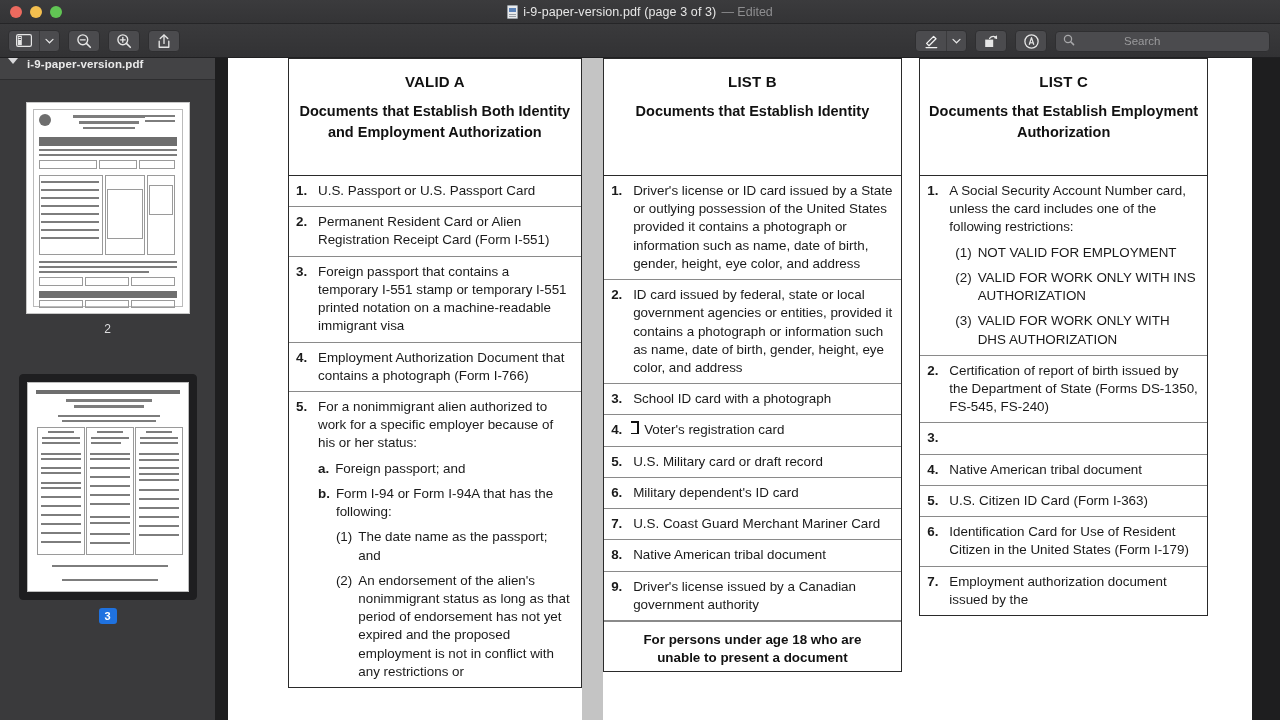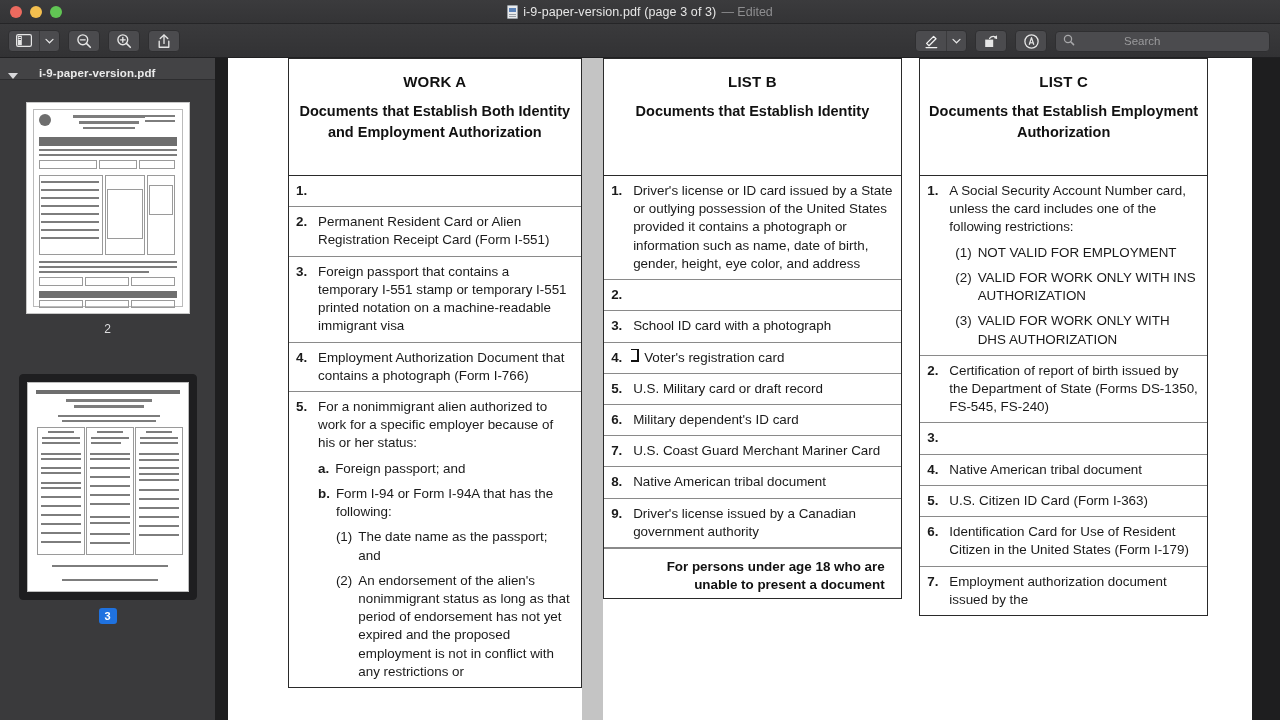--- a/index.html
+++ b/index.html
@@ -78,21 +78,21 @@
   }
   .search-ph { font-size:11.5px; color:#9b9b9d;margin-left:43px; }
 
   
   .sidebar {
     position:absolute; top:58px; left:0; width:215px; height:662px;
     background:#3a3a3c;
   }
   .sb-header {
     height:22px; background:#434345; border-bottom:1px solid #2d2d2f;
-    display:flex; align-items:flex-end; gap:21px; padding-left:8px;
+    display:flex; align-items:flex-start; gap:9px; padding-left:8px;
   }
   .sb-header .tri {
     width:0;height:0;border-left:5px solid transparent;border-right:5px solid transparent;
     border-top:6px solid #d9d9db;
   }
   .sb-title { font-size:11.5px; color:#eaeaea; font-weight:700; letter-spacing:.1px; }
 
   .sb-scroll { position:absolute; top:22px; left:0; right:0; bottom:0; background:#3a3a3c; }
 
   .thumb-wrap { display:flex; flex-direction:column; align-items:center; }
@@ -160,21 +160,21 @@
   .num { font-weight:700; min-width:15px; text-align:left; flex:none; }
   .txt { flex:1; }
 
   .sub { margin-top:7px; display:flex; gap:6px; }
   .sub .sn { font-weight:700; flex:none; }
   .sub2 { margin-top:7px; margin-left:19px; display:flex; gap:6px; }
   .sub2 .sn2 { flex:none; }
 
   .cap-note {
     padding:9px 16px 4px; font-size:13.4px; font-weight:700; color:#111;
-    text-align:right; line-height:1.34; border-top:1px solid #8a8a8a;
+    text-align:center; line-height:1.34; border-top:1px solid #8a8a8a;
   }
 
   .ibeam {
     display:inline-block; width:2px; height:13px; position:relative;
     vertical-align:-2px; margin:0 1px;
   }
   .ibeam:before, .ibeam:after{
     content:""; position:absolute; left:-3px; width:8px; height:1.5px; background:#111;
   }
   .ibeam:before{ top:0; } .ibeam:after{ bottom:0; }
@@ -413,26 +413,27 @@
 
     </div>
   </div>
 
   <div class="viewer">
     <div class="page">
       <div class="tbl">
 
         <div class="col col-a">
           <div class="hdr">
-            <div class="hdr-title">WORK A</div>
+            <div class="hdr-title">VALID A</div>
             <div class="hdr-sub">Documents that Establish Both Identity and Employment Authorization</div>
           </div>
           <div class="items">
             <div class="item">
               <span class="num">1.</span>
+              <span class="txt">U.S. Passport or U.S. Passport Card</span>
             </div>
             <div class="item">
               <span class="num">2.</span>
               <span class="txt">Permanent Resident Card or Alien Registration Receipt Card (Form I-551)</span>
             </div>
             <div class="item">
               <span class="num">3.</span>
               <span class="txt">Foreign passport that contains a temporary I-551 stamp or temporary I-551 printed notation on a machine-readable immigrant visa</span>
             </div>
             <div class="item">
@@ -475,20 +476,21 @@
             <div class="hdr-title">LIST B</div>
             <div class="hdr-sub">Documents that Establish Identity</div>
           </div>
           <div class="items">
             <div class="item">
               <span class="num">1.</span>
               <span class="txt">Driver's license or ID card issued by a State or outlying possession of the United States provided it contains a photograph or information such as name, date of birth, gender, height, eye color, and address</span>
             </div>
             <div class="item">
               <span class="num">2.</span>
+              <span class="txt">ID card issued by federal, state or local government agencies or entities, provided it contains a photograph or information such as name, date of birth, gender, height, eye color, and address</span>
             </div>
             <div class="item">
               <span class="num">3.</span>
               <span class="txt">School ID card with a photograph</span>
             </div>
             <div class="item">
               <span class="num">4.</span>
               <span class="ibeam">
                   <span></span>
                 </span>

